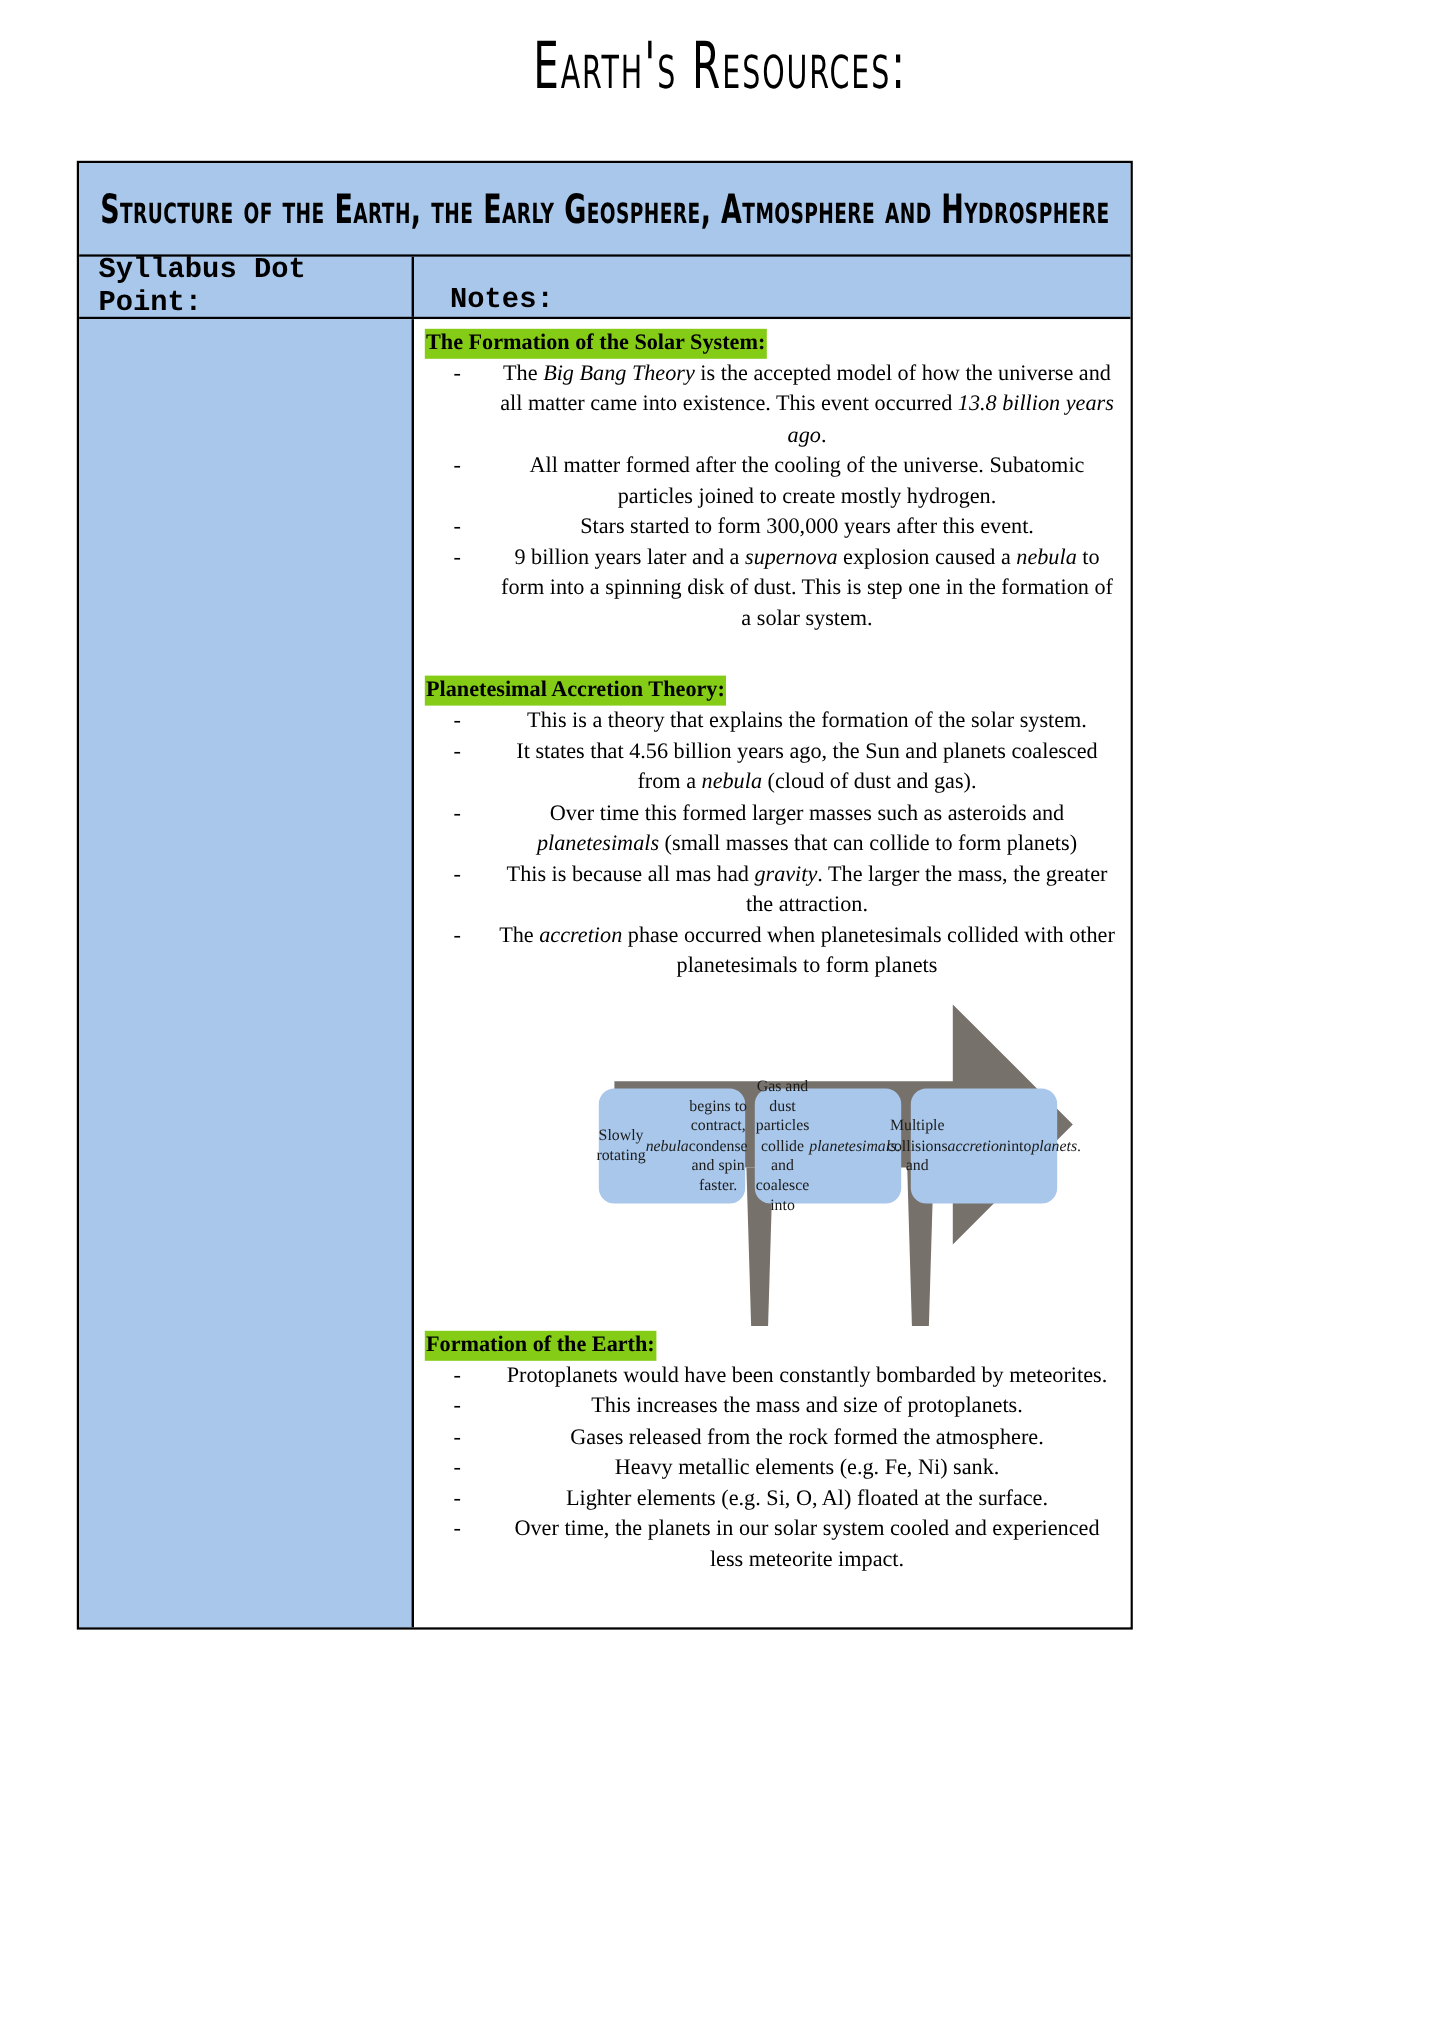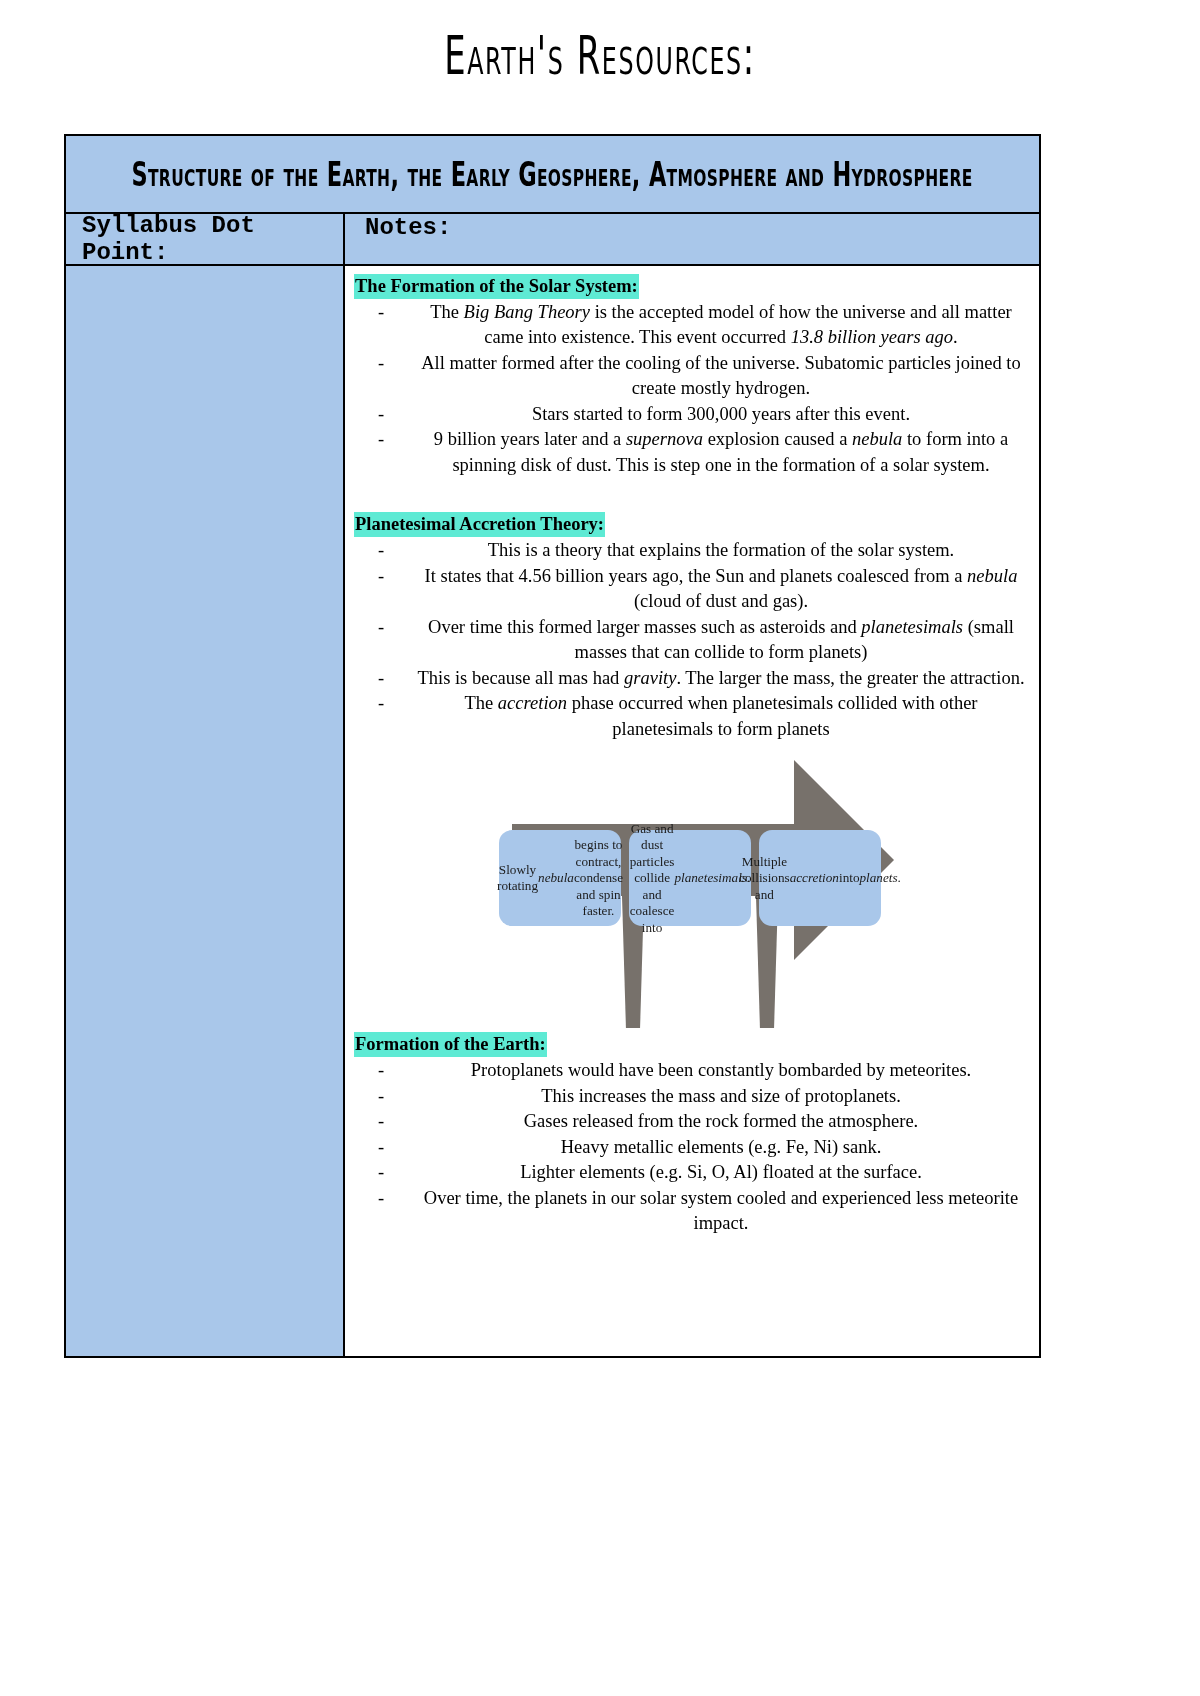--- a/index.html
+++ b/index.html
@@ -33,21 +33,21 @@
     font-variant: small-caps;
     white-space: nowrap;
     line-height: 1.1;
   }
 
   
   .doc-table {
     position: absolute;
     left: 64px;
     top: 134px;
-    width: 977px;
+    width: 880px;
     border: 2px solid #000000;
     box-sizing: border-box;
     background: #ffffff;
   }
 
   
   .banner-row {
     background: #a9c7ea;
     border-bottom: 2px solid #000000;
     height: 76px;
@@ -79,22 +79,22 @@
     box-sizing: border-box;
     border-right: 2px solid #000000;
     display: flex;
     align-items: center;
     padding-left: 16px;
   }
   .colhead-right {
     flex: 1;
     box-sizing: border-box;
     display: flex;
-    align-items: flex-start;
-    padding-left: 20px;
+    align-items: flex-end;
+    padding-left: 30px;
   }
   .colhead-text {
     font-family: Liberation Mono, monospace;
     font-weight: 700;
     font-size: 24px;
   }
 
   
   .body-row {
     display: flex;
@@ -115,21 +115,21 @@
   }
 
   
   .section { margin-bottom: 0; }
   .section-heading {
     font-family: "Liberation Serif", "DejaVu Serif", serif;
     font-weight: 700;
     font-size: 18.5px;
     line-height: 1.35;
     display: inline-block;
-    background: #5eead4;
+    background: #84cc16;
     padding: 0 1px;
     margin: 0 0 1px 0;
   }
   ul.bullets {
     list-style: none;
     margin: 0 0 0 0;
     padding: 0;
   }
   ul.bullets > li {
     position: relative;

